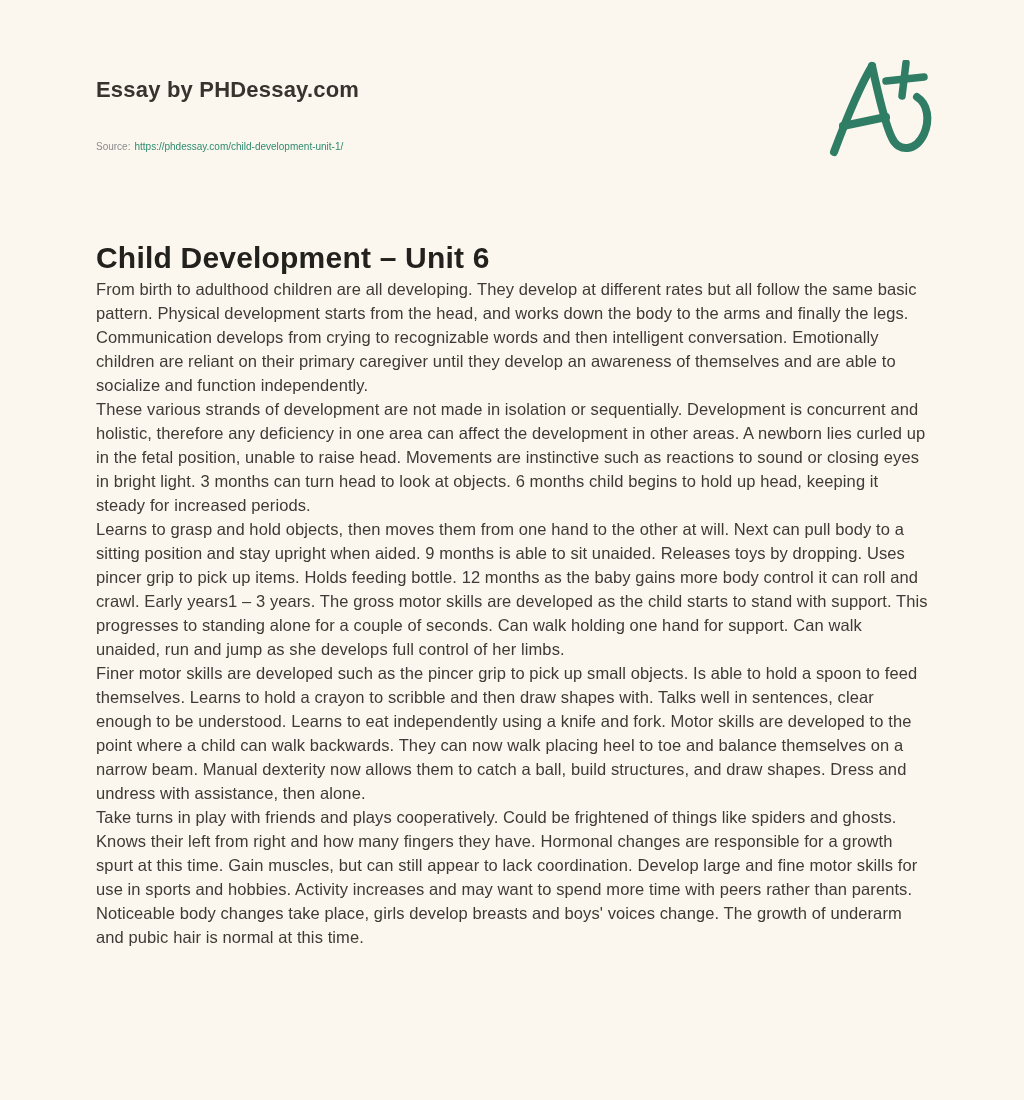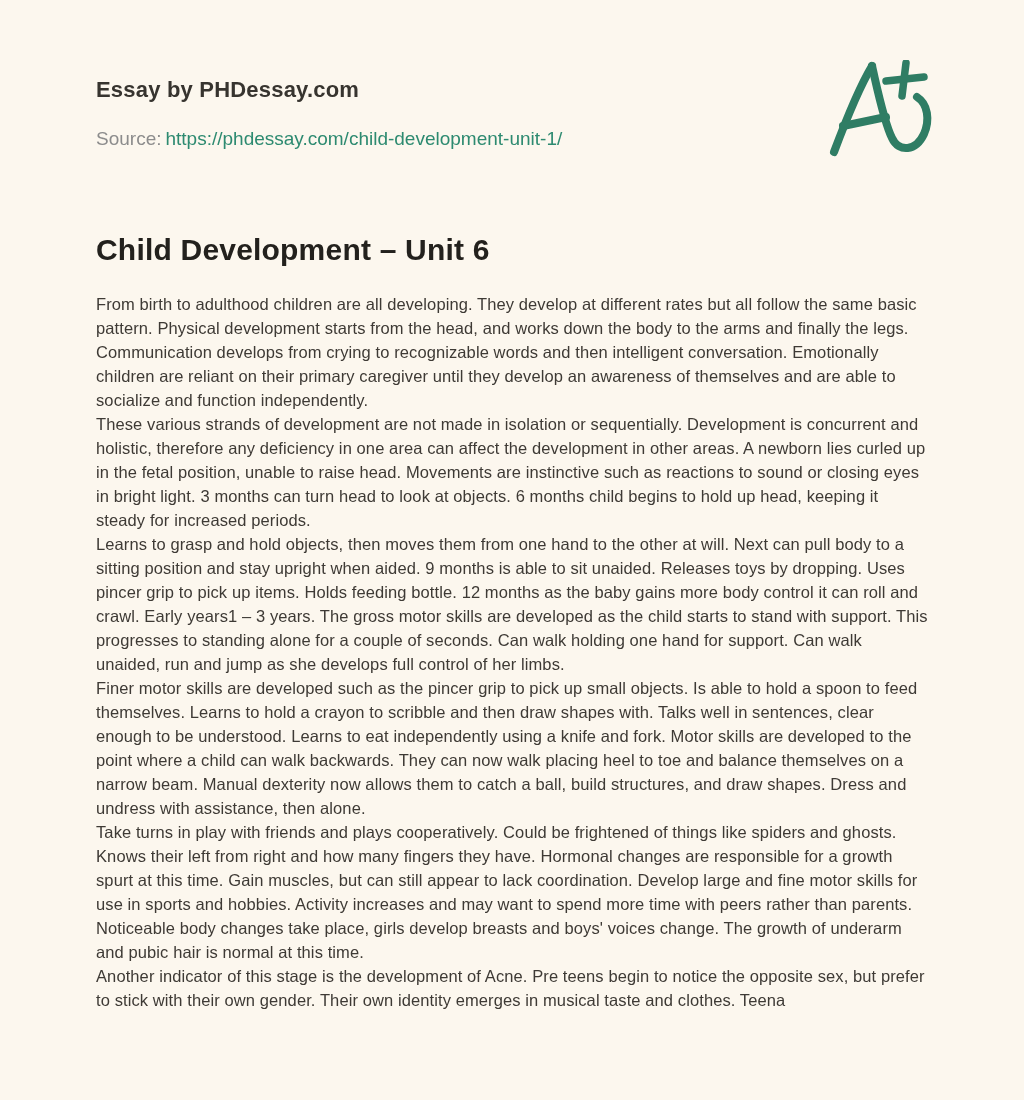--- a/index.html
+++ b/index.html
@@ -18,22 +18,22 @@
     background: #fcf7ee;
   }
   .byline {
     font-size: 22px;
     line-height: 24px;
     font-weight: 700;
     color: #37342f;
     letter-spacing: 0.2px;
   }
   .source-line {
-    margin-top: 28px;
-    font-size: 19px;
+    margin-top: 36px;
+    font-size: 10px;
     line-height: 18px;
   }
   .source-label {
     color: #8c8c8c;
   }
   .source-link {
     color: #2d8a70;
     text-decoration: none;
     margin-left: 4px;
   }
@@ -53,21 +53,20 @@
     color: #23211d;
     letter-spacing: 0.2px;
   }
   .body-copy p {
     font-size: 16.5px;
     line-height: 24px;
     color: #3e3a35;
     letter-spacing: 0.1px;
   }
   .body-copy p:first-child {
-    margin-top: 23px;
   }
 </style>
 </head>
 <body>
 
 <div class="page">
 
   <div class="byline">Essay by PHDessay.com</div>
 
   <div class="source-line">
@@ -90,16 +89,15 @@
   </div>
 
   <h1 class="title">Child Development – Unit 6</h1>
 
   <div class="body-copy">
     <p>From birth to adulthood children are all developing. They develop at different rates but all follow the same basic pattern. Physical development starts from the head, and works down the body to the arms and finally the legs. Communication develops from crying to recognizable words and then intelligent conversation. Emotionally children are reliant on their primary caregiver until they develop an awareness of themselves and are able to socialize and function independently.</p>
     <p>These various strands of development are not made in isolation or sequentially. Development is concurrent and holistic, therefore any deficiency in one area can affect the development in other areas.  A newborn lies curled up in the fetal position, unable to raise head. Movements are instinctive such as reactions to sound or closing eyes in bright light. 3 months can turn head to look at objects. 6 months child begins to hold up head, keeping it steady for increased periods.</p>
     <p>Learns to grasp and hold objects, then moves them from one hand to the other at will. Next can pull body to a sitting position and stay upright when aided. 9 months is able to sit unaided. Releases toys by dropping. Uses pincer grip to pick up items. Holds feeding bottle. 12 months as the baby gains more body control it can roll and crawl. Early years1 – 3 years. The gross motor skills are developed as the child starts to stand with support. This progresses to standing alone for a couple of seconds. Can walk holding one hand for support. Can walk unaided, run and jump as she develops full control of her limbs.</p>
     <p>Finer motor skills are developed such as the pincer grip to pick up small objects. Is able to hold a spoon to feed themselves. Learns to hold a crayon to scribble and then draw shapes with. Talks well in sentences, clear enough to be understood. Learns to eat independently using a knife and fork. Motor skills are developed to the point where a child can walk backwards. They can now walk placing heel to toe and balance themselves on a narrow beam. Manual dexterity now allows them to catch a ball, build structures, and draw shapes. Dress and undress with assistance, then alone.</p>
     <p>Take turns in play with friends and plays cooperatively. Could be frightened of things like spiders and ghosts. Knows their left from right and how many fingers they have. Hormonal changes are responsible for a growth spurt at this time. Gain muscles, but can still appear to lack coordination. Develop large and fine motor skills for use in sports and hobbies. Activity increases and may want to spend more time with peers rather than parents. Noticeable body changes take place, girls develop breasts and boys' voices change. The growth of underarm and pubic hair is normal at this time.</p>
-    <p>Another indicator of this stage is the development of Acne. Pre teens begin to notice the opposite sex, but prefer to stick with their own gender. Their own identity emerges in musical taste and clothes. Teena</p>
   </div>
 
 </div>
 
 </body></html>

